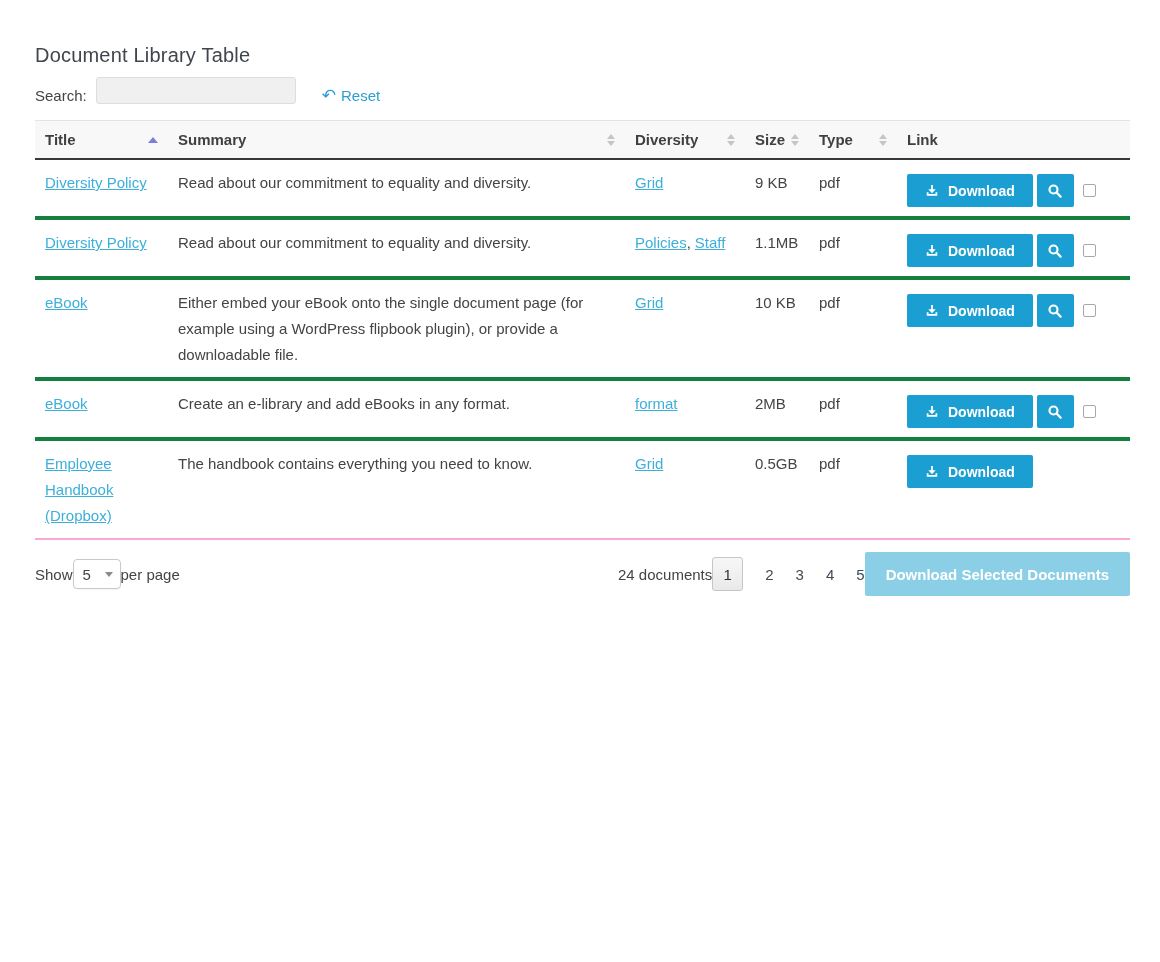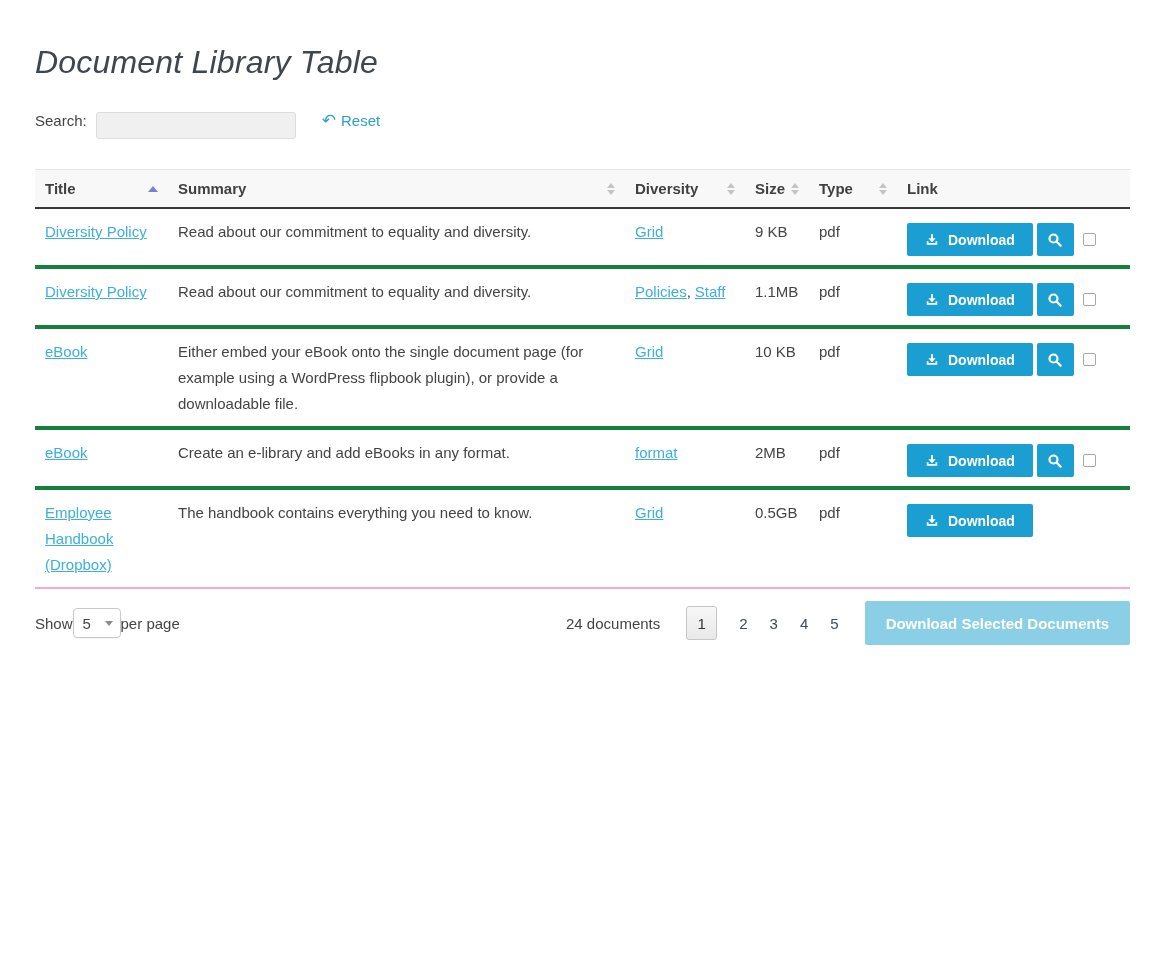--- a/index.html
+++ b/index.html
@@ -9,26 +9,26 @@
     --sort-active:#7b7fd4;
   }
   *{box-sizing:border-box;}
   body{
     margin:0; background:#fff; color:#444;
     font-family:"Liberation Sans",sans-serif; font-size:15px;
   }
   .wrap{ width:1095px; margin:0 0 0 35px; padding-top:44px; }
 
   h1{
-    margin:0 0 31px 0; font-size:32px; font-weight:300;
-    color:#40464d; letter-spacing:.2px;font-style:italic;
+    margin:0 0 10px 0; font-size:20px; font-weight:300;
+    color:#40464d; letter-spacing:.2px;
   }
 
   
-  .search-row{ display:flex; align-items:flex-start; margin-bottom:30px; }
+  .search-row{ display:flex; align-items:flex-end; margin-bottom:16px; }
   .search-label{ margin-right:9px; color:#444; }
   .search-input{
     width:200px; height:27px; background:#f0f0f0;
     border:1px solid #ddd; border-radius:3px; padding:0 8px;
     font-family:inherit; font-size:14px; color:#444; outline:none;
   }
   .reset-link{
     margin-left:26px; color:#2ba0ce; text-decoration:none;
     display:inline-flex; align-items:center; gap:5px; cursor:pointer;
   }
@@ -76,21 +76,21 @@
   
   .tfoot{ display:flex; align-items:center; margin-top:12px; }
   .show-group{ display:flex; align-items:center; }
   .select-box{
     width:48px; height:30px; border:1px solid #c9c9c9; border-radius:4px;
     background:#fff; display:inline-flex; align-items:center;
     justify-content:space-between; padding:0 7px 0 9px; cursor:pointer;
     box-shadow:0 1px 1px rgba(0,0,0,.04);
   }
   .select-arrow{ width:0;height:0;border-left:4px solid transparent;border-right:4px solid transparent;border-top:5px solid #8a8a8a; }
-  .foot-right{ margin-left:auto; display:flex; align-items:center; gap:26px; }
+  .foot-right{ margin-left:auto; display:flex; align-items:center; }
   .doc-count{ color:#444; }
   .pagination{ display:flex; align-items:center; gap:22px; }
   .page-num{ color:#3d4b57; cursor:pointer; text-decoration:none; }
   .page-current{
     width:31px; height:34px; display:inline-flex; align-items:center; justify-content:center;
     border:1px solid #c6c6c6; border-radius:3px; color:#333;
     background:linear-gradient(#f7f7f7,#e9e9e9); cursor:default;
   }
   .btn-bulk{
     background:var(--bulk-button-blue); color:#fff; font-weight:bold; font-size:15px;

